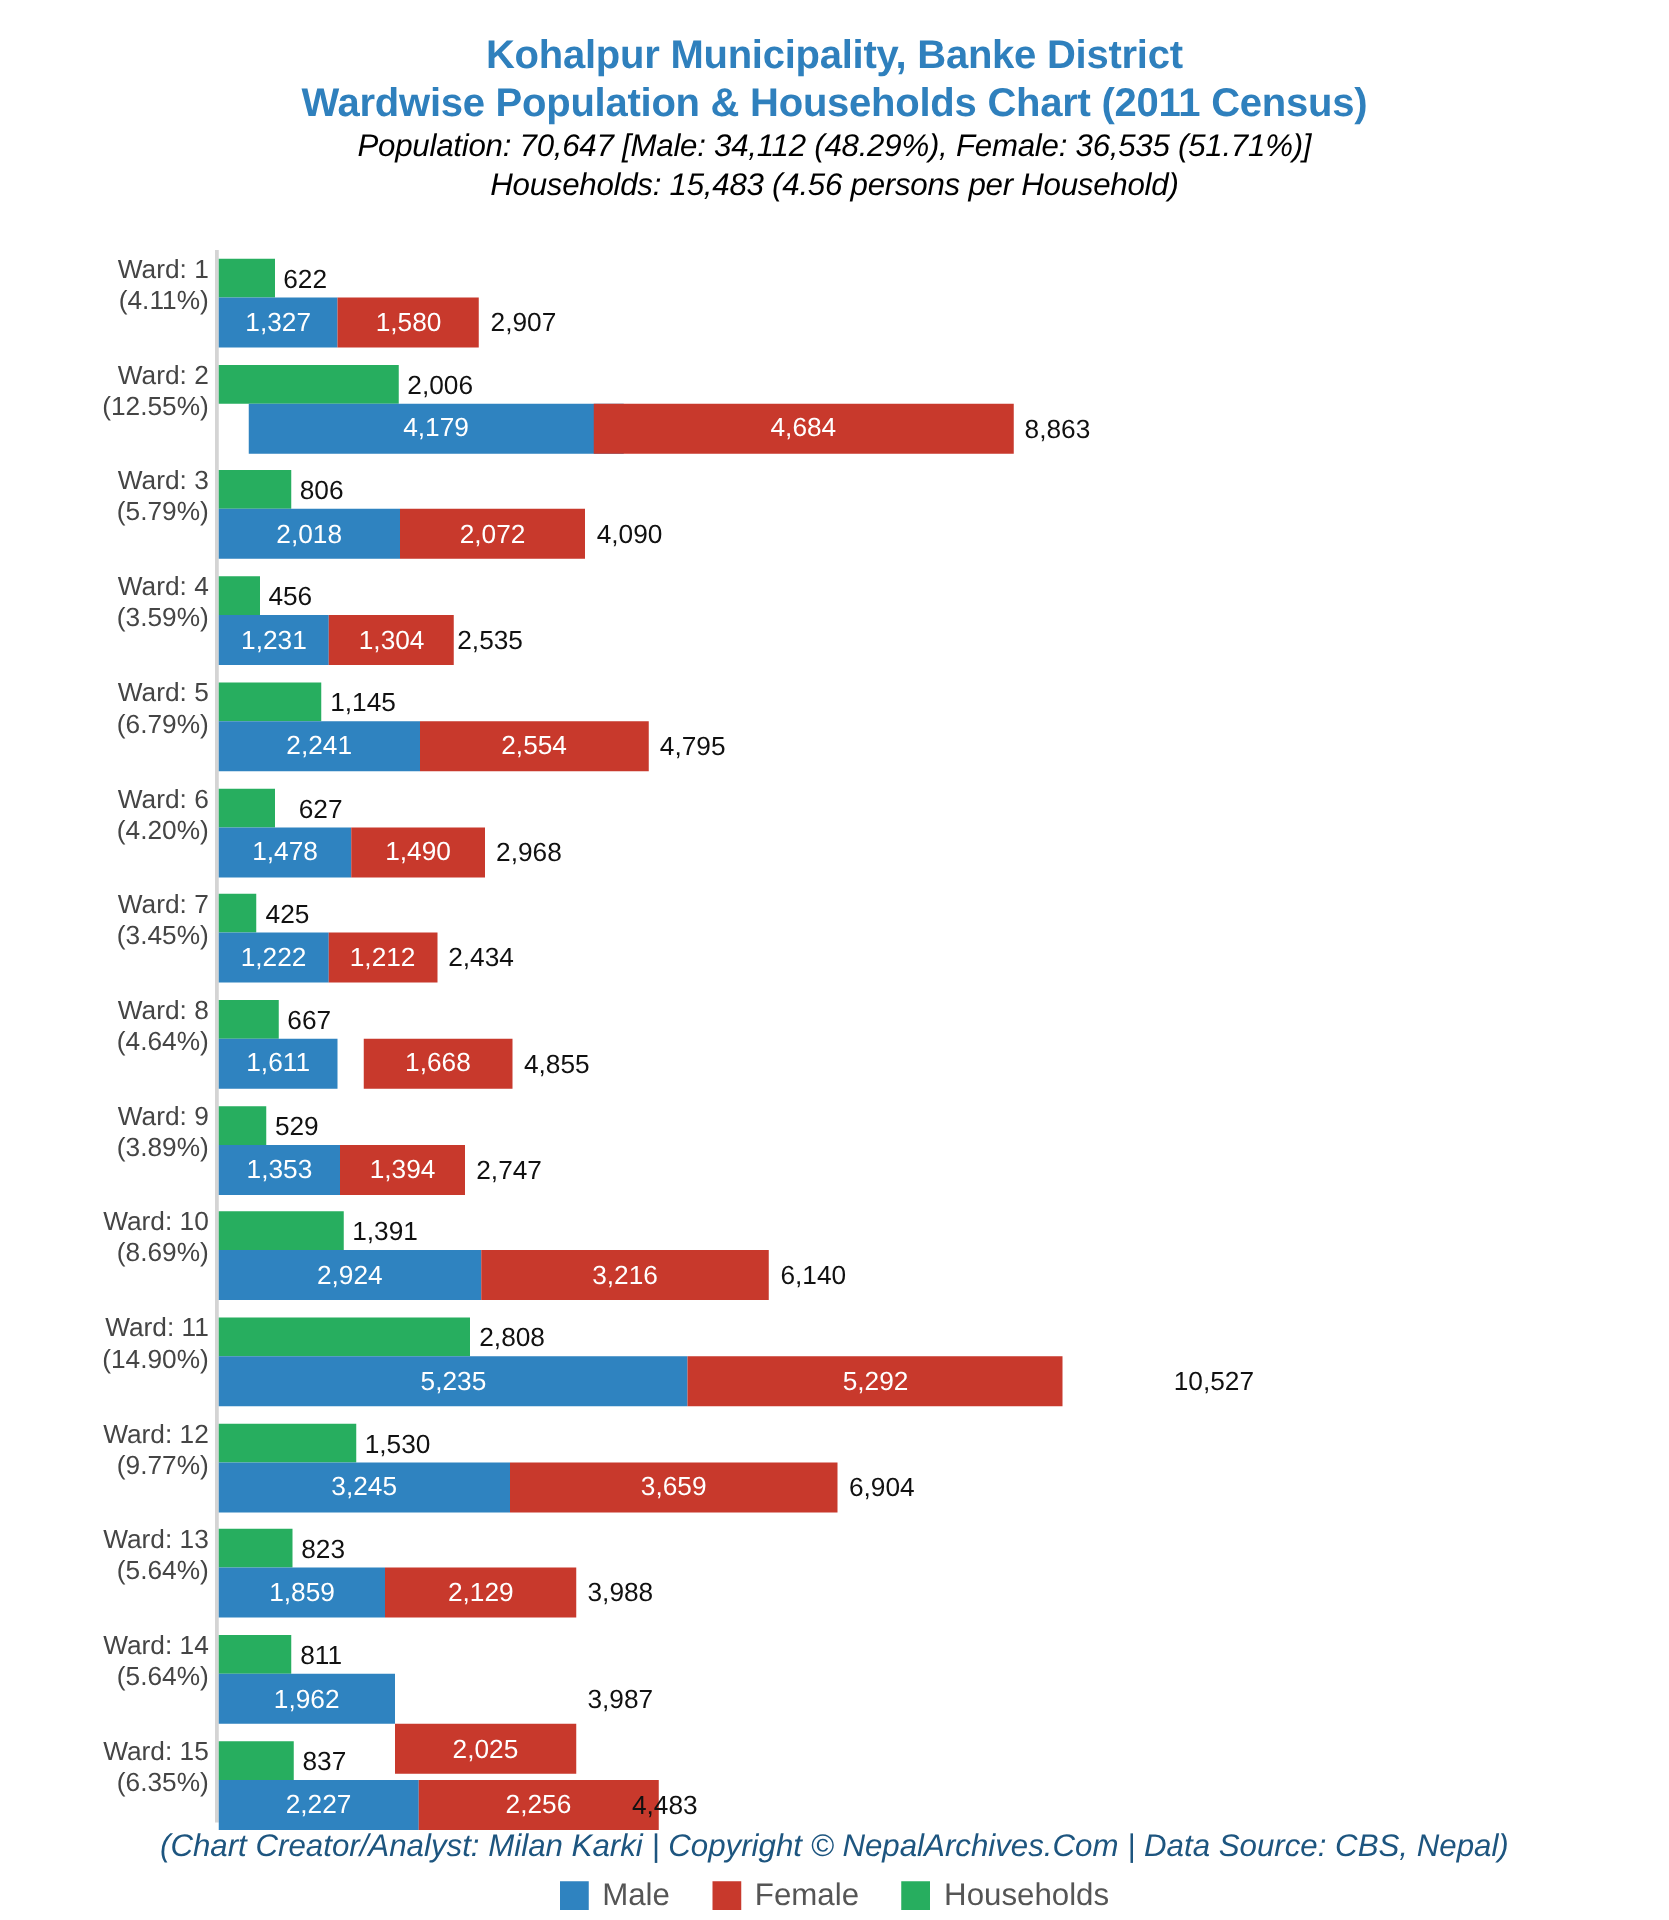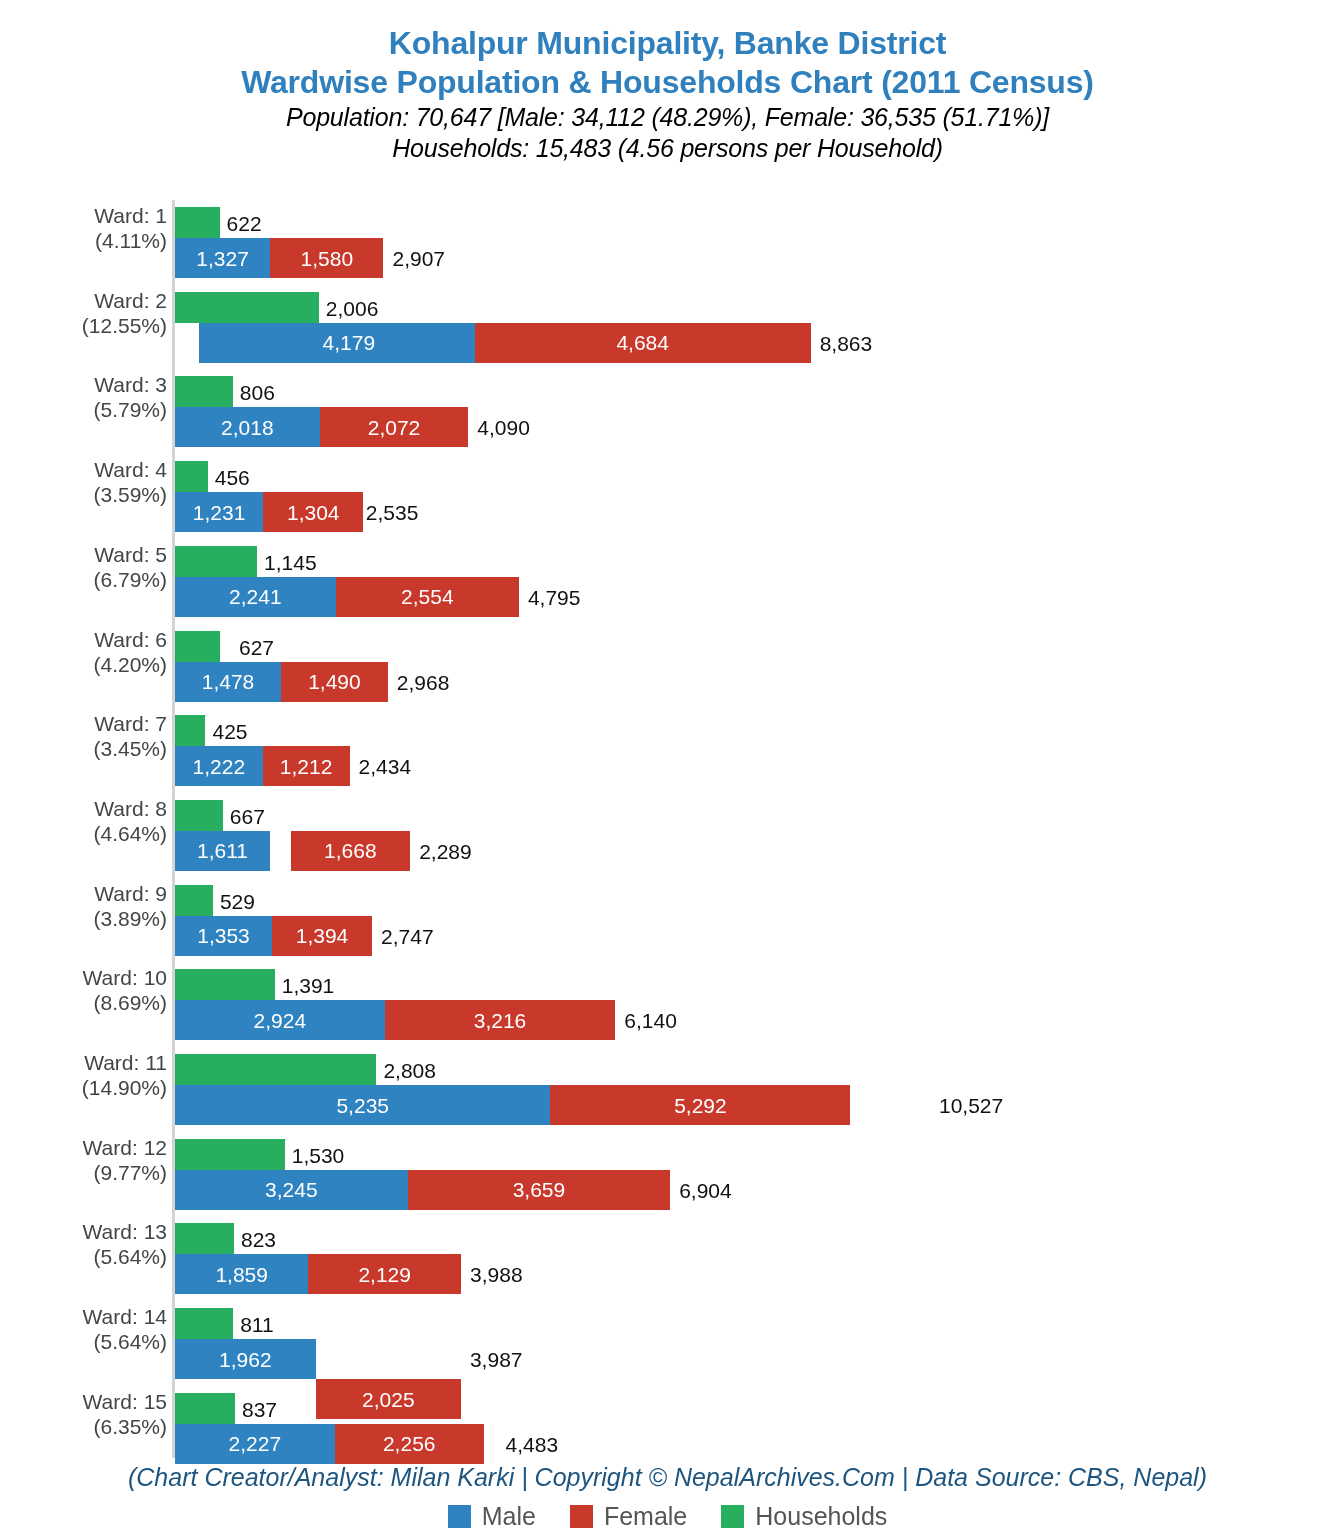--- a/index.html
+++ b/index.html
@@ -274,21 +274,21 @@
         </div>
         <div class="bars">
           <div class="bar bar-hh" style="left: 0px; width: 47.8375px; background: rgb(39, 174, 95);"></div>
           <div class="outer-value hh-value" style="left: 54.8375px;">667</div>
           <div class="bar bar-m" style="left: 0px; width: 95px; background: rgb(47, 131, 192);">
             <span class="inbar-value">1,611</span>
           </div>
           <div class="bar bar-f" style="left: 115.541px; width: 119.63px; background: rgb(200, 57, 44);">
             <span class="inbar-value">1,668</span>
           </div>
-          <div class="outer-value tot-value" style="left: 244.171px;">2,289</div>
+          <div class="outer-value tot-value" style="left: 244.171px;">4,855</div>
         </div>
       </div>
       <div class="ward-row" style="top: 677.6px;">
         <div class="ward-label">
           <div>Ward: 9</div>
           <div>(3.89%)</div>
         </div>
         <div class="bars">
           <div class="bar bar-hh" style="left: 0px; width: 37.9401px; background: rgb(39, 174, 95);"></div>
           <div class="outer-value hh-value" style="left: 44.9401px;">529</div>
@@ -390,21 +390,21 @@
         <div class="ward-label">
           <div>Ward: 15</div>
           <div>(6.35%)</div>
         </div>
         <div class="bars">
           <div class="bar bar-hh" style="left: 0px; width: 60.0299px; background: rgb(39, 174, 95);"></div>
           <div class="outer-value hh-value" style="left: 67.0299px;">837</div>
           <div class="bar bar-m" style="left: 0px; width: 159.721px; background: rgb(47, 131, 192);">
             <span class="inbar-value">2,227</span>
           </div>
-          <div class="bar bar-f" style="left: 159.721px; width: 149px; background: rgb(200, 57, 44);">
+          <div class="bar bar-f" style="left: 159.721px; width: 192px; background: rgb(200, 57, 44);">
             <span class="inbar-value">2,256</span>
           </div>
           <div class="outer-value tot-value" style="left: 330.522px;">4,483</div>
         </div>
       </div>
     </div>
 </div>
 
 <div class="footer-note">(Chart Creator/Analyst: Milan Karki | Copyright © NepalArchives.Com | Data Source: CBS, Nepal)</div>
 

